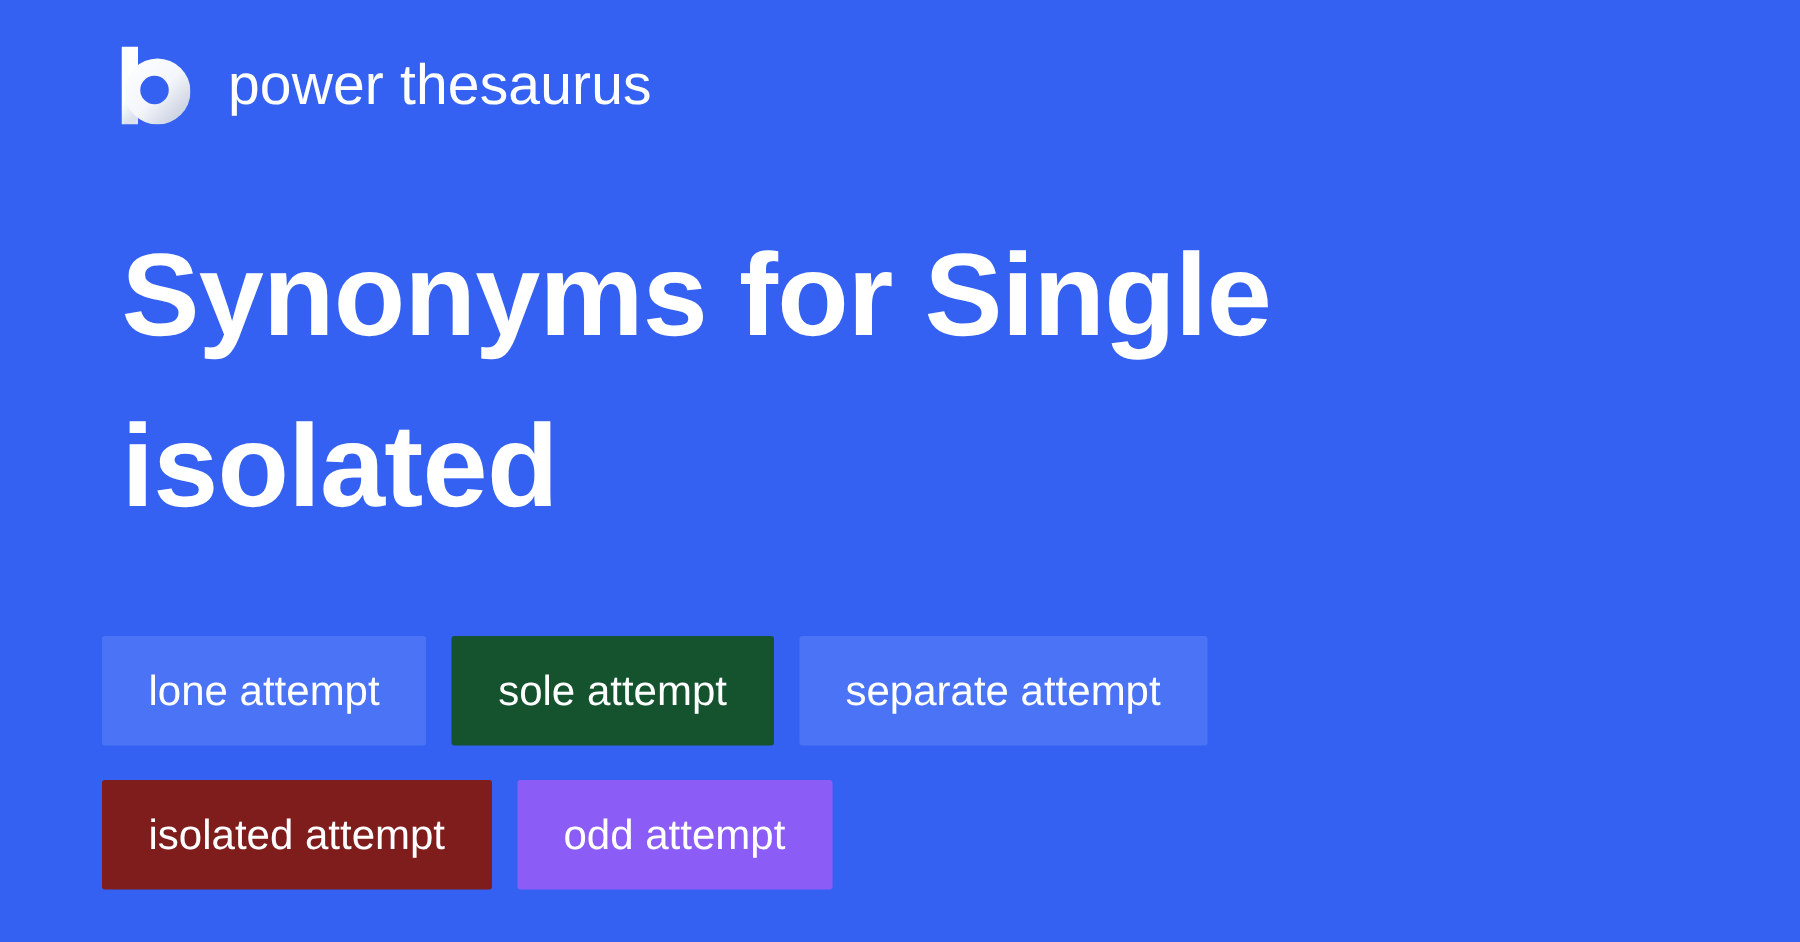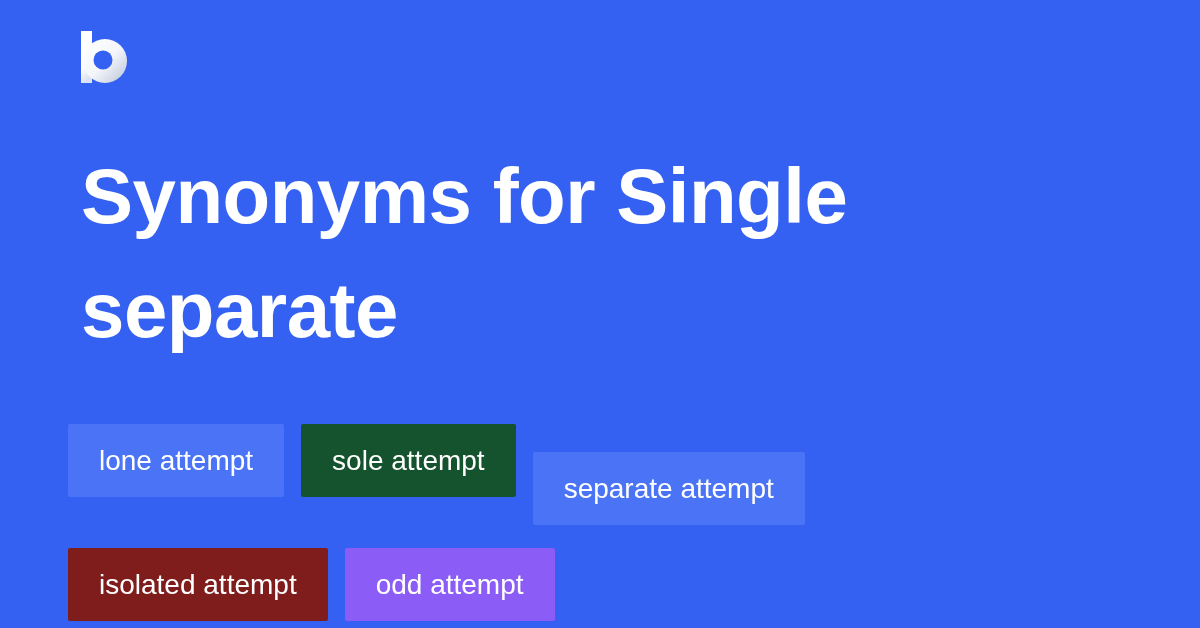--- a/index.html
+++ b/index.html
@@ -108,29 +108,30 @@
           <stop offset="100%" stop-color="#DDE3EE"></stop>
         </linearGradient>
       </defs>
 
       <rect x="0" y="0" width="11" height="52" fill="url(#stemGrad)"></rect>
 
       <circle cx="24" cy="30" r="22" fill="url(#bowlGrad)"></circle>
 
       <circle cx="22" cy="29" r="9.5" fill="#3461F2"></circle>
     </svg>
+    <div id="brand-name">power thesaurus</div>
   </div>
 
-  <h1 id="headline">Synonyms for Single separate</h1>
+  <h1 id="headline">Synonyms for Single isolated</h1>
 
   <div id="chips">
       <div class="chip-row">
         <div class="chip" style="background: rgb(74, 116, 245);">lone attempt</div>
         <div class="chip" style="background: #14532d;">sole attempt</div>
-        <div class="chip" style="background: rgb(74, 116, 245); margin-top: 28px;">separate attempt</div>
+        <div class="chip" style="background: rgb(74, 116, 245);">separate attempt</div>
       </div>
       <div class="chip-row">
         <div class="chip" style="background: #7f1d1d;">isolated attempt</div>
         <div class="chip" style="background: #8b5cf6;">odd attempt</div>
       </div>
     </div>
 
 </div>
 
 </body></html>

